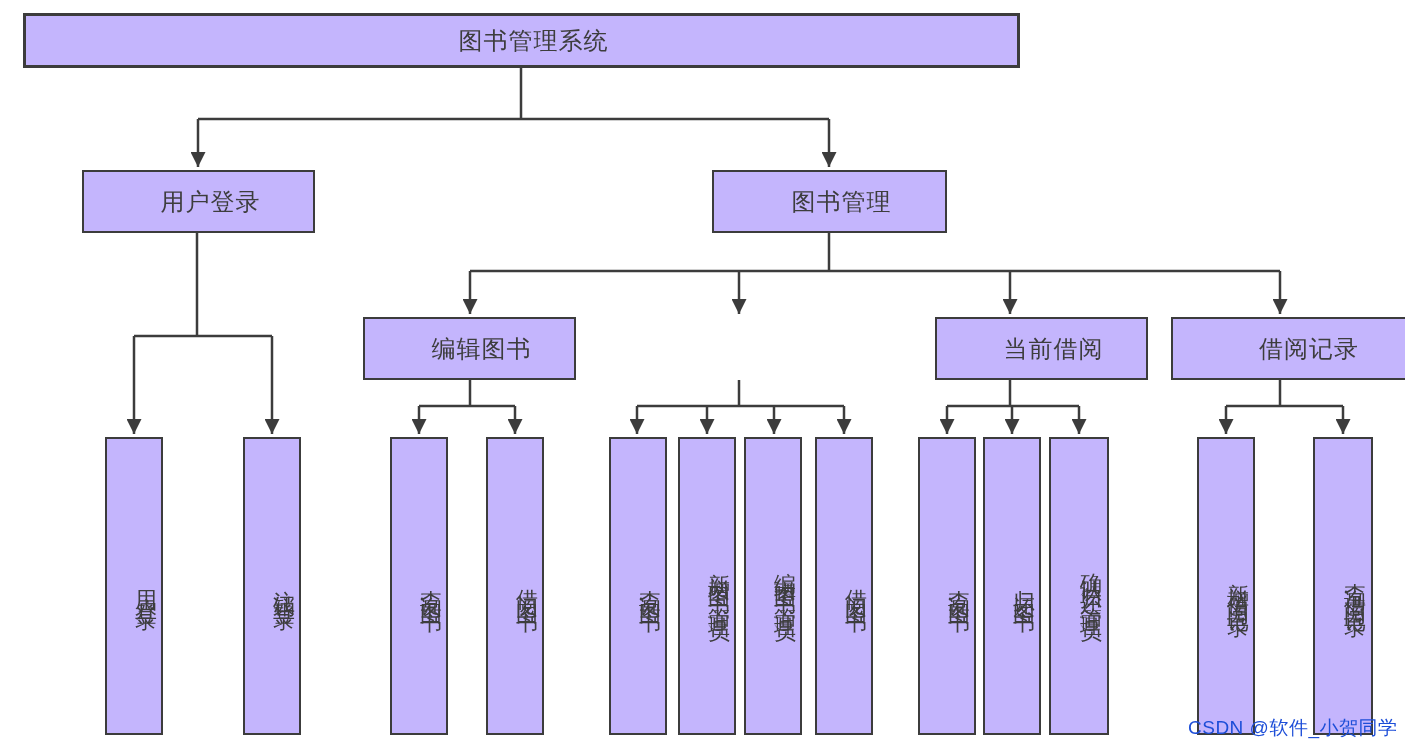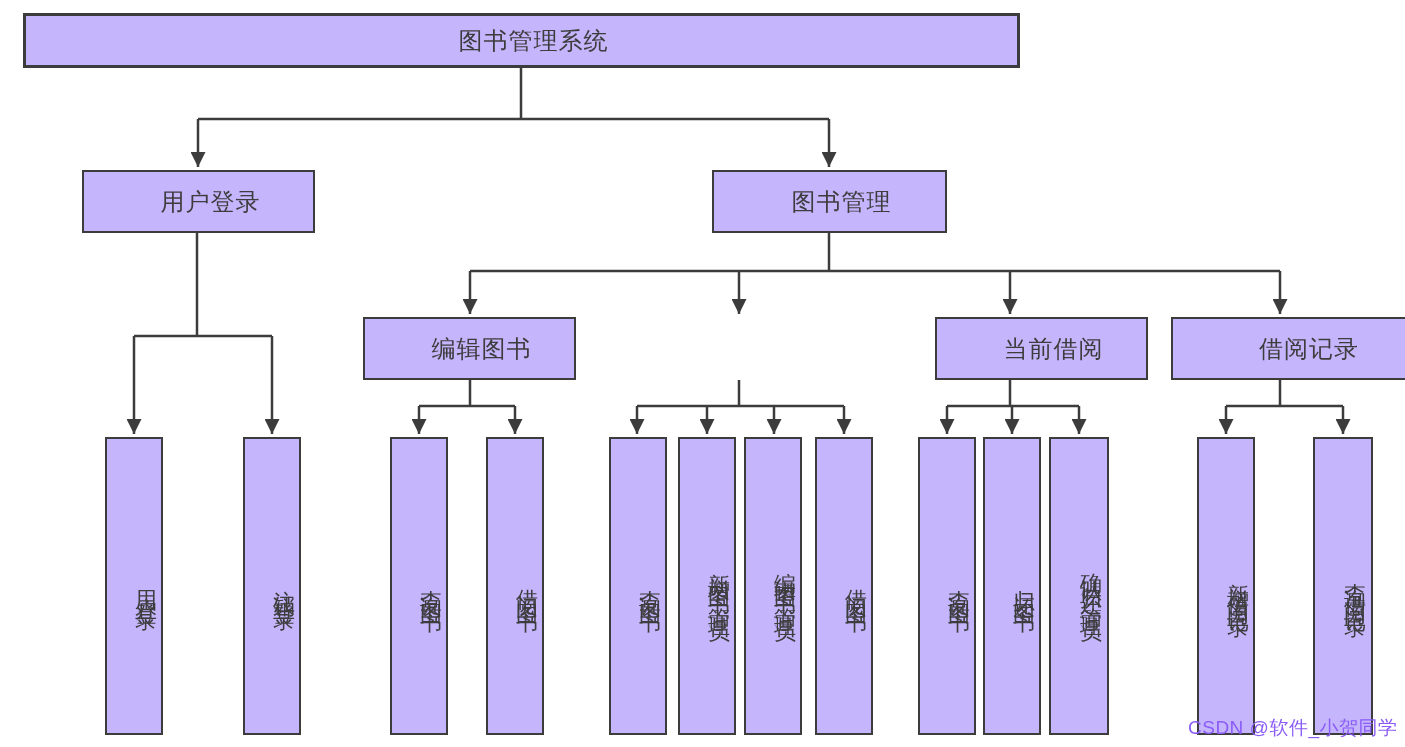--- a/index.html
+++ b/index.html
@@ -51,21 +51,21 @@
     white-space: nowrap;
     font-size: 22px;
     letter-spacing: 7px;
     color: #3d3d3d;
   }
   #watermark {
     position: absolute;
     left: 1188px;
     top: 715px;
     font-size: 19px;
-    color: #8b5cf6;
+    color: #1d4ed8;
     white-space: nowrap;
     letter-spacing: 0.5px;
   }
   .ln {
     stroke: #3c3c3c;
     stroke-width: 2.5;
     fill: none;
   }
 </style>
 </head>

